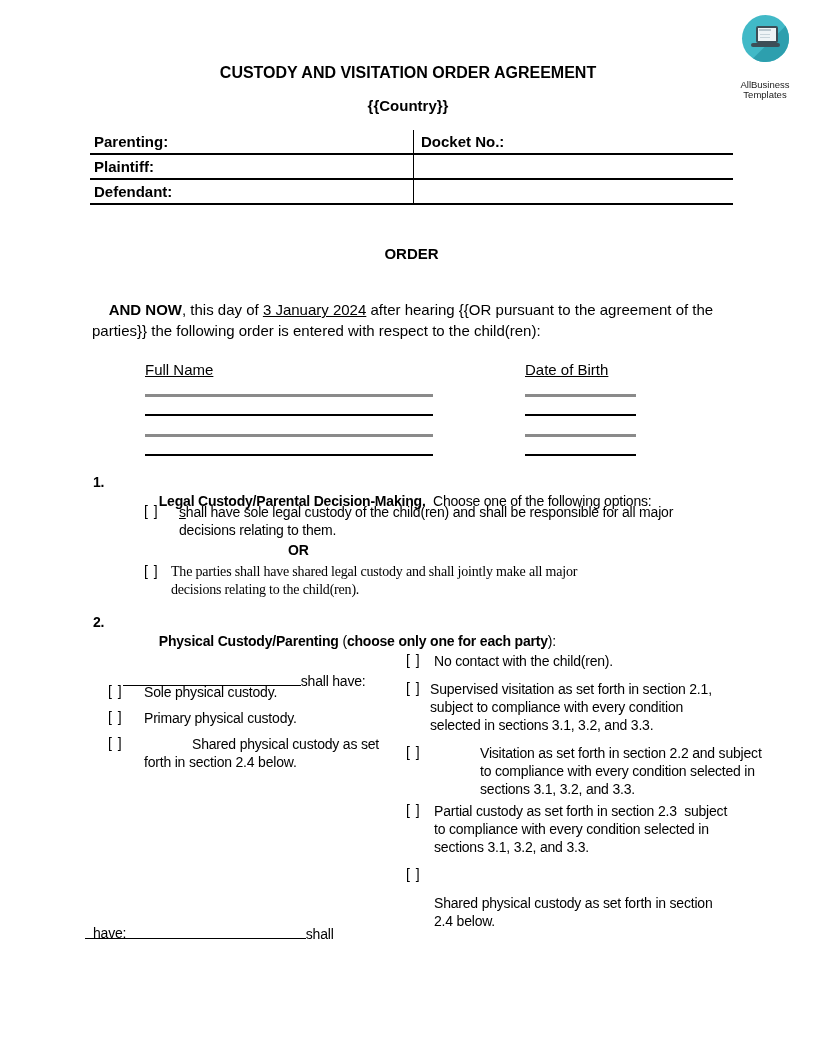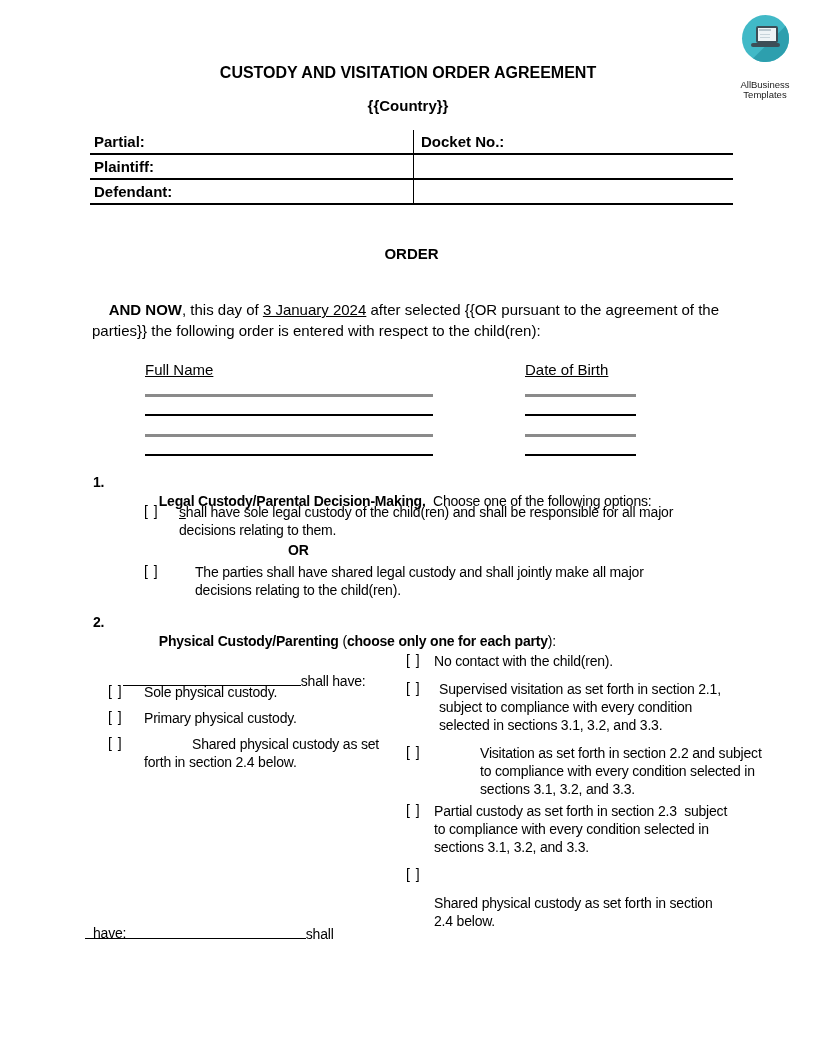--- a/index.html
+++ b/index.html
@@ -68,39 +68,39 @@
       <div>AllBusiness</div>
       <div>Templates</div>
     </div>
   </div>
 
   <div class="abs center b" style="top:64px; font-size:16px;">CUSTODY AND VISITATION ORDER AGREEMENT</div>
   <div class="abs center b" style="top:97px;">{{Country}}</div>
 
   <div>
     <div class="ct-row" style="top:130px;">
-      <div class="ct-left">Partial:</div>
+      <div class="ct-left">Parenting:</div>
       <div class="ct-right">
           <span>Docket No.:</span>
         </div>
     </div>
     <div class="ct-row" style="top:155px;">
       <div class="ct-left">Plaintiff:</div>
       <div class="ct-right"></div>
     </div>
     <div class="ct-row" style="top:180px;">
       <div class="ct-left">Defendant:</div>
       <div class="ct-right"></div>
     </div>
   </div>
 
   <div class="abs center-content b" style="top:245px;">ORDER</div>
 
   <div class="abs ln" style="left:92px; top:283px;">
-    <span class="b">AND NOW</span><span>, this day of </span><span class="uline">3 January 2024</span><span> after selected {{OR pursuant to the agreement of the</span>
+    <span class="b">AND NOW</span><span>, this day of </span><span class="uline">3 January 2024</span><span> after hearing {{OR pursuant to the agreement of the</span>
   </div>
   <div class="abs ln" style="left:92px; top:322px;">parties}} the following order is entered with respect to the child(ren):</div>
 
   <div class="abs uline" style="left:145px; top:361px;">Full Name</div>
   <div class="abs uline" style="left:525px; top:361px;">Date of Birth</div>
 
   <div class="rule-gray" style="left:145px; top:394px; width:288px;"></div>
   <div class="rule-black" style="left:145px; top:414px; width:288px;"></div>
   <div class="rule-gray" style="left:145px; top:434px; width:288px;"></div>
   <div class="rule-black" style="left:145px; top:454px; width:288px;"></div>
@@ -119,21 +119,21 @@
     <div class="abs" style="left:35px; top:0; width:580px;">
       <div class="ln u-first">shall have sole legal custody of the child(ren) and shall be responsible for all major</div>
       <div class="ln">decisions relating to them.</div>
     </div>
   </div>
 
   <div class="abs b small" style="left:288px; top:542px;">OR</div>
 
   <div class="optline small" style="left:144px; top:563px;">
     <span class="cb abs" style="left:0; top:0;">[ ]</span>
-    <div class="abs" style="left:51px; top:0; width:580px;">
+    <div class="abs" style="left:27px; top:0; width:580px;font-family:Liberation Serif, serif;">
       <div class="ln">The parties shall have shared legal custody and shall jointly make all major</div>
       <div class="ln">decisions relating to the child(ren).</div>
     </div>
   </div>
 
   <div class="abs b small" style="left:93px; top:614px;">2.</div>
   <div class="abs ln small" style="left:144px; top:614px;">
     <span class="b">Physical Custody/Parenting</span><span> (</span><span class="b">choose only one for each party</span><span>):</span>
   </div>
 
@@ -156,21 +156,21 @@
       <div class="ln">forth in section 2.4 below.</div>
     </div>
   </div>
 
   <div class="optline small" style="left:406px; top:652px;">
     <span class="cb abs" style="left:0; top:0;">[ ]</span>
     <div class="abs ln" style="left:28px; top:0;">No contact with the child(ren).</div>
   </div>
   <div class="optline small" style="left:406px; top:680px;">
     <span class="cb abs" style="left:0; top:0;">[ ]</span>
-    <div class="abs" style="left:33px; top:0;">
+    <div class="abs" style="left:24px; top:0;">
       <div class="ln">Supervised visitation as set forth in section 2.1,</div>
       <div class="ln">subject to compliance with every condition</div>
       <div class="ln">selected in sections 3.1, 3.2, and 3.3.</div>
     </div>
   </div>
   <div class="optline small" style="left:406px; top:744px;">
     <span class="cb abs" style="left:0; top:0;">[ ]</span>
     <div class="abs" style="left:28px; top:0;margin-left:46px;">
       <div class="ln">Visitation as set forth in section 2.2 and subject</div>
       <div class="ln">to compliance with every condition selected in</div>

